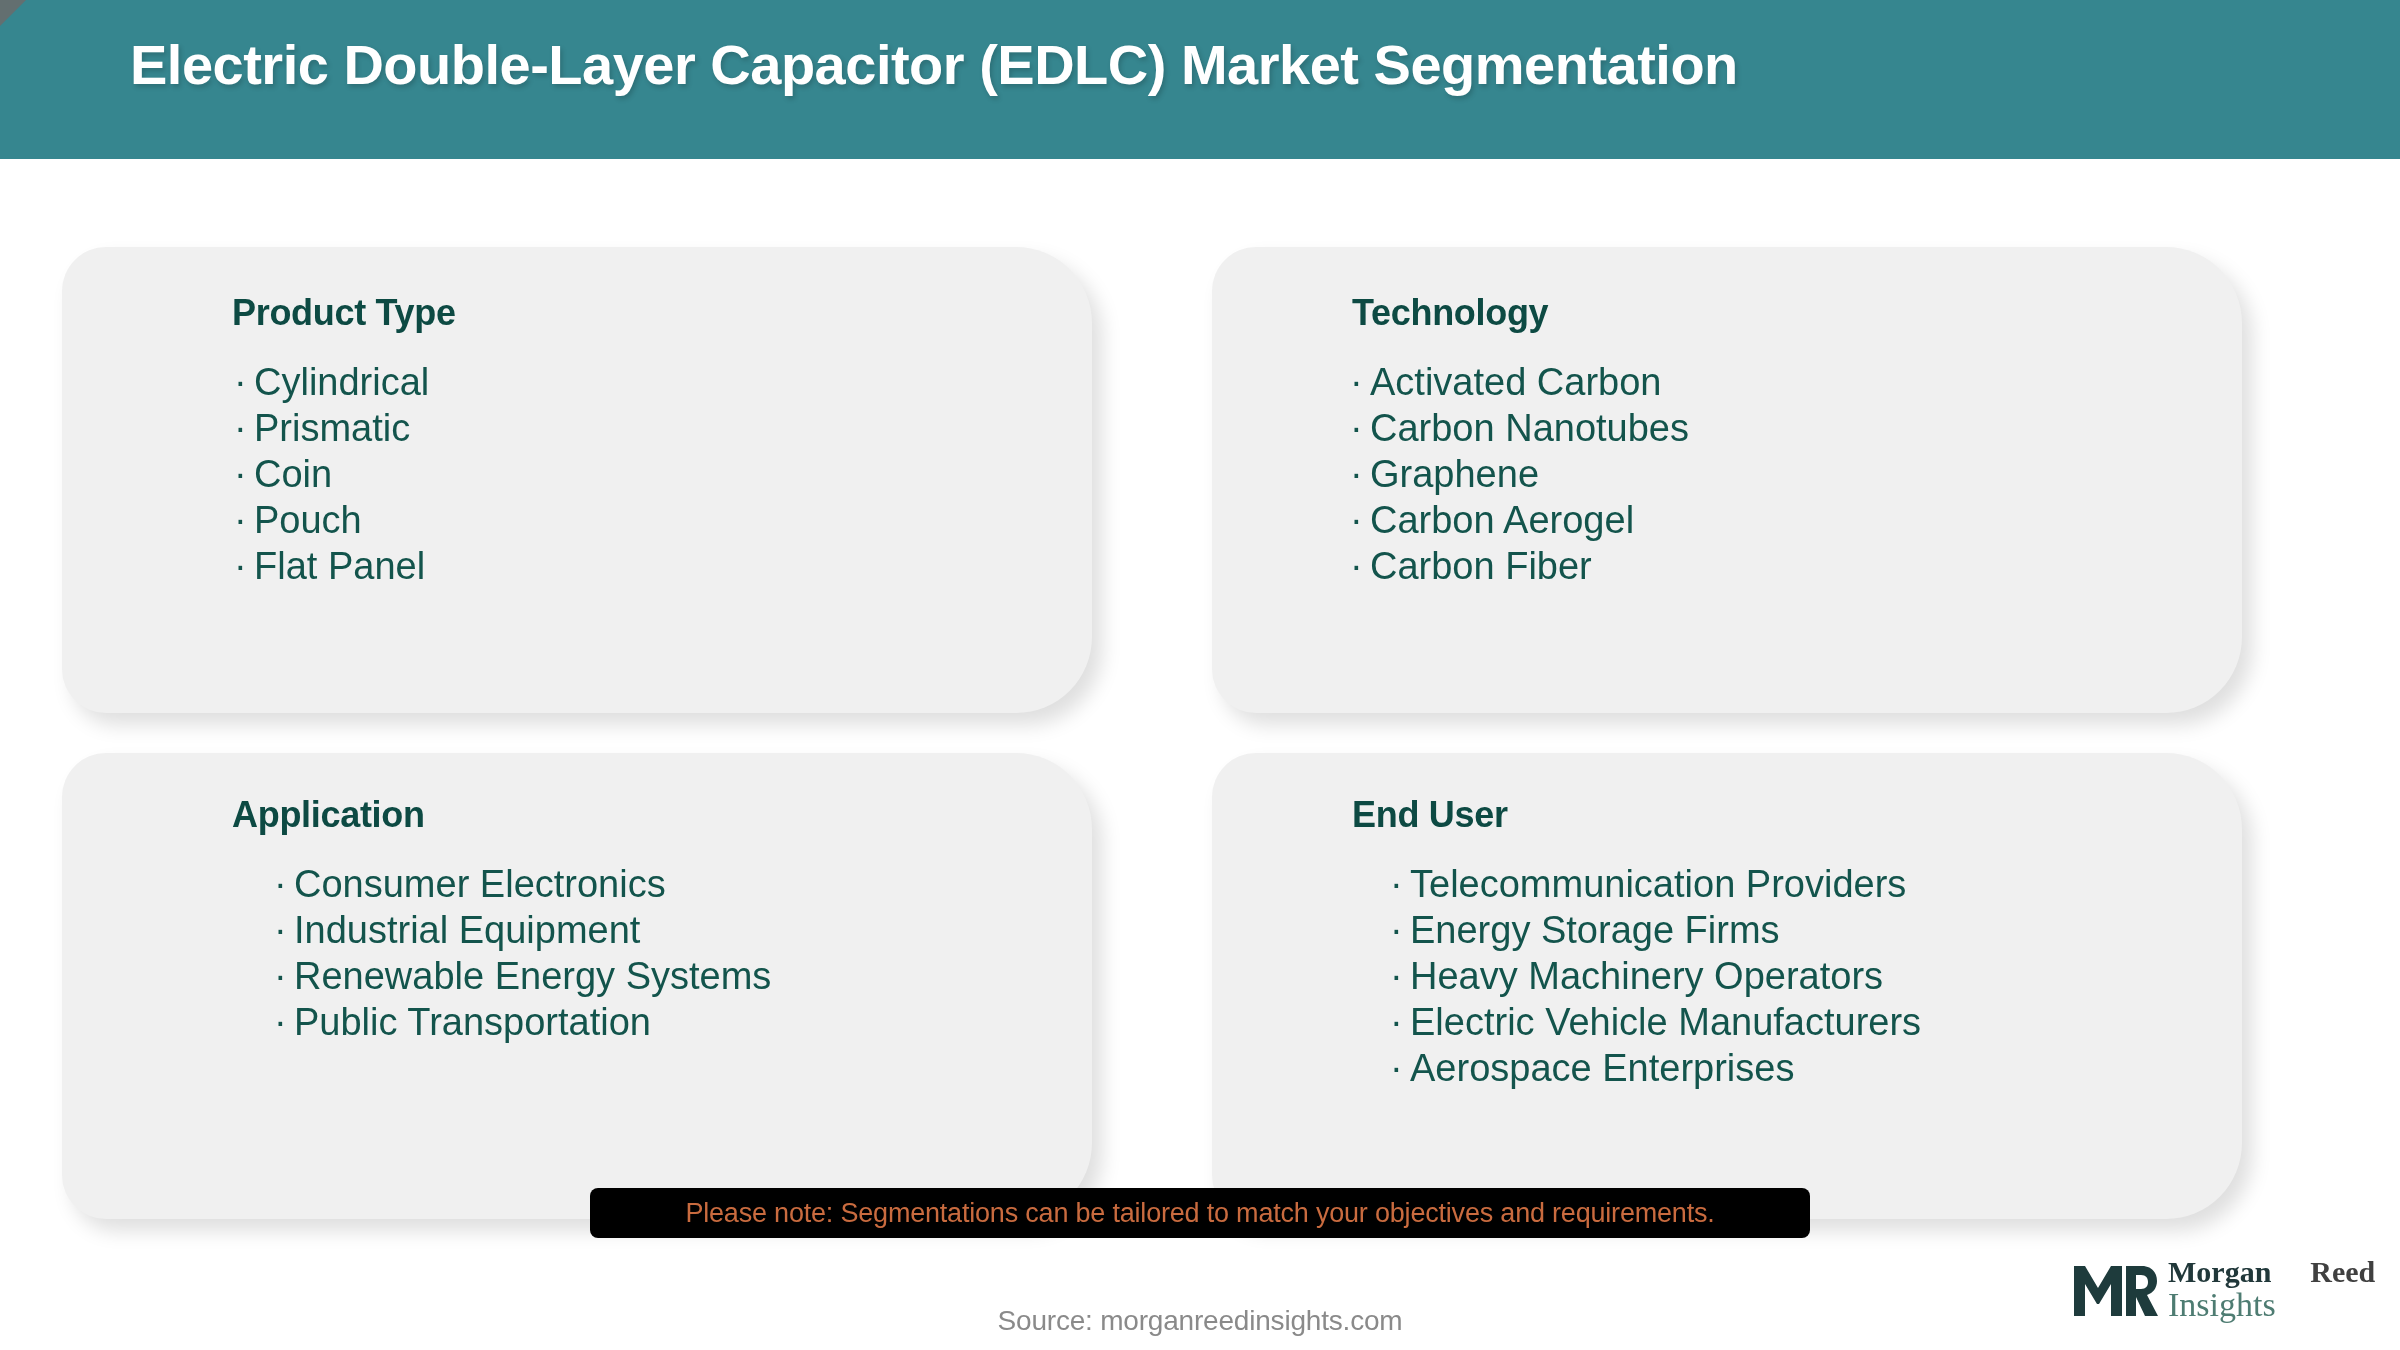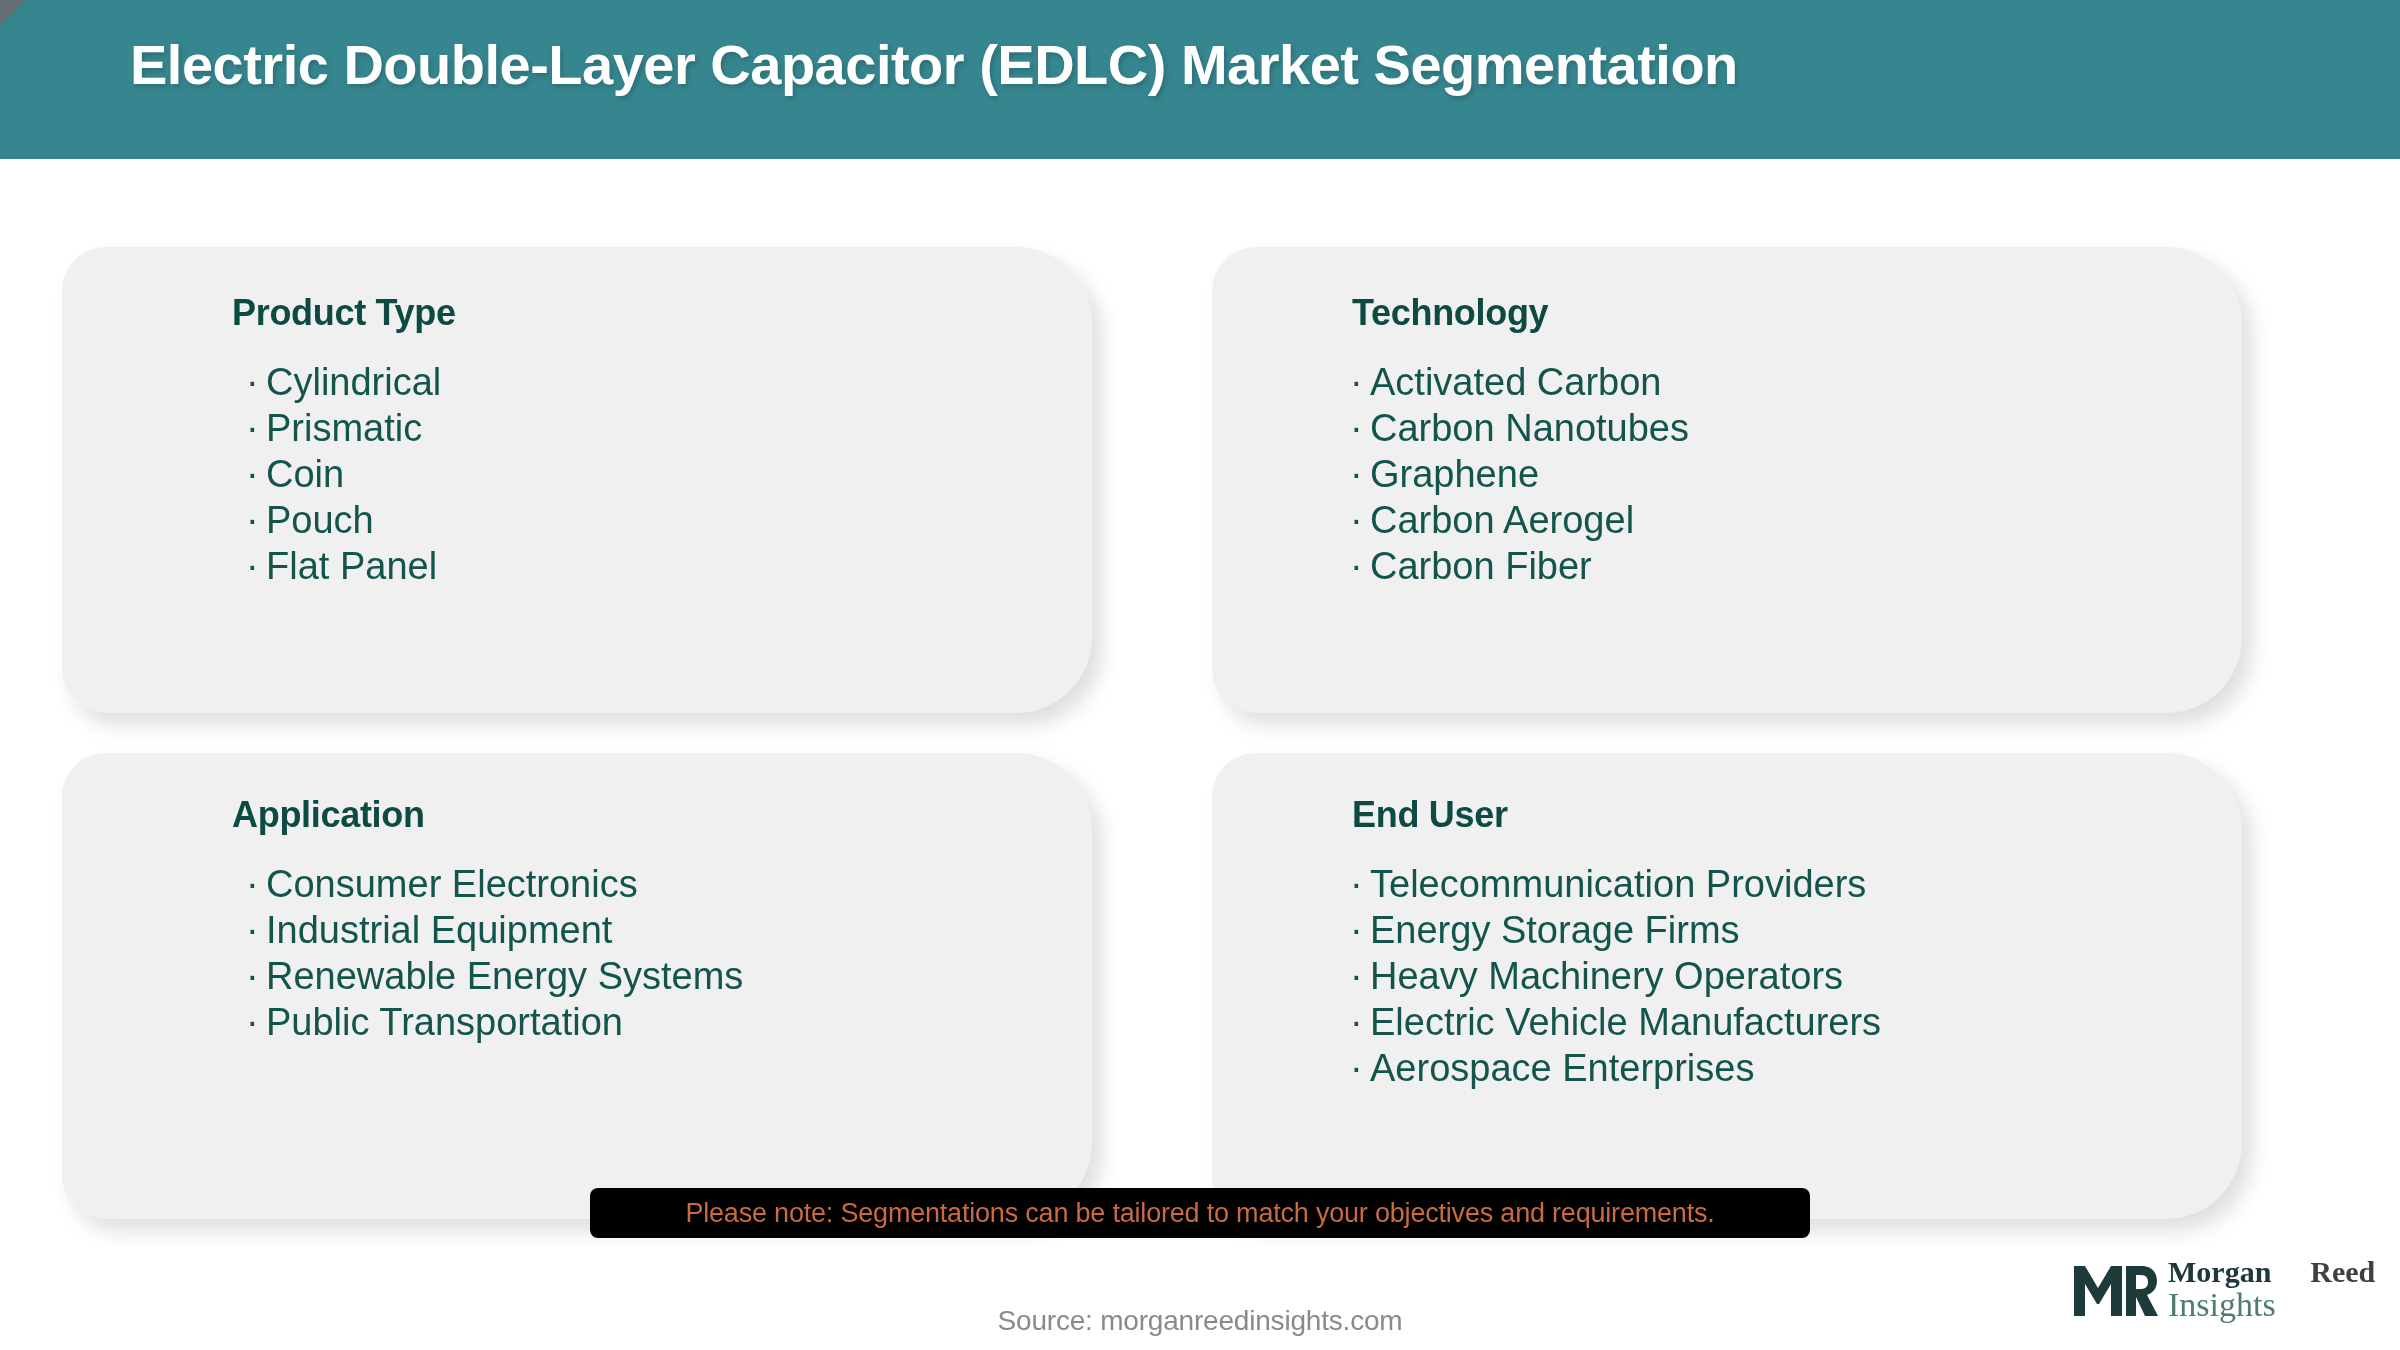--- a/index.html
+++ b/index.html
@@ -97,26 +97,26 @@
     white-space: nowrap;
     font-weight: normal;
   }
   .card-list li .bullet {
     display: inline-block;
     width: 20px;
   }
 
   
   .card-c1 .card-title { left: 170px; top: 48px; }
-  .card-c1 .card-list  { left: 184px; top: 112px; }
+  .card-c1 .card-list  { left: 172px; top: 112px; }
   .card-c2 .card-title { left: 140px; top: 48px; }
   .card-c2 .card-list  { left: 138px; top: 112px; }
 
   .card-r2 .card-title { top: 44px; }
-  .card-r2 .card-list  { top: 108px; }
+  .card-r2 .card-list  { top: 108px; margin-left: 40px; }
 
   
   #note-box {
     position: absolute;
     left: 590px;
     top: 1188px;
     width: 1220px;
     height: 50px;
     background: #000000;
     border-radius: 8px;

